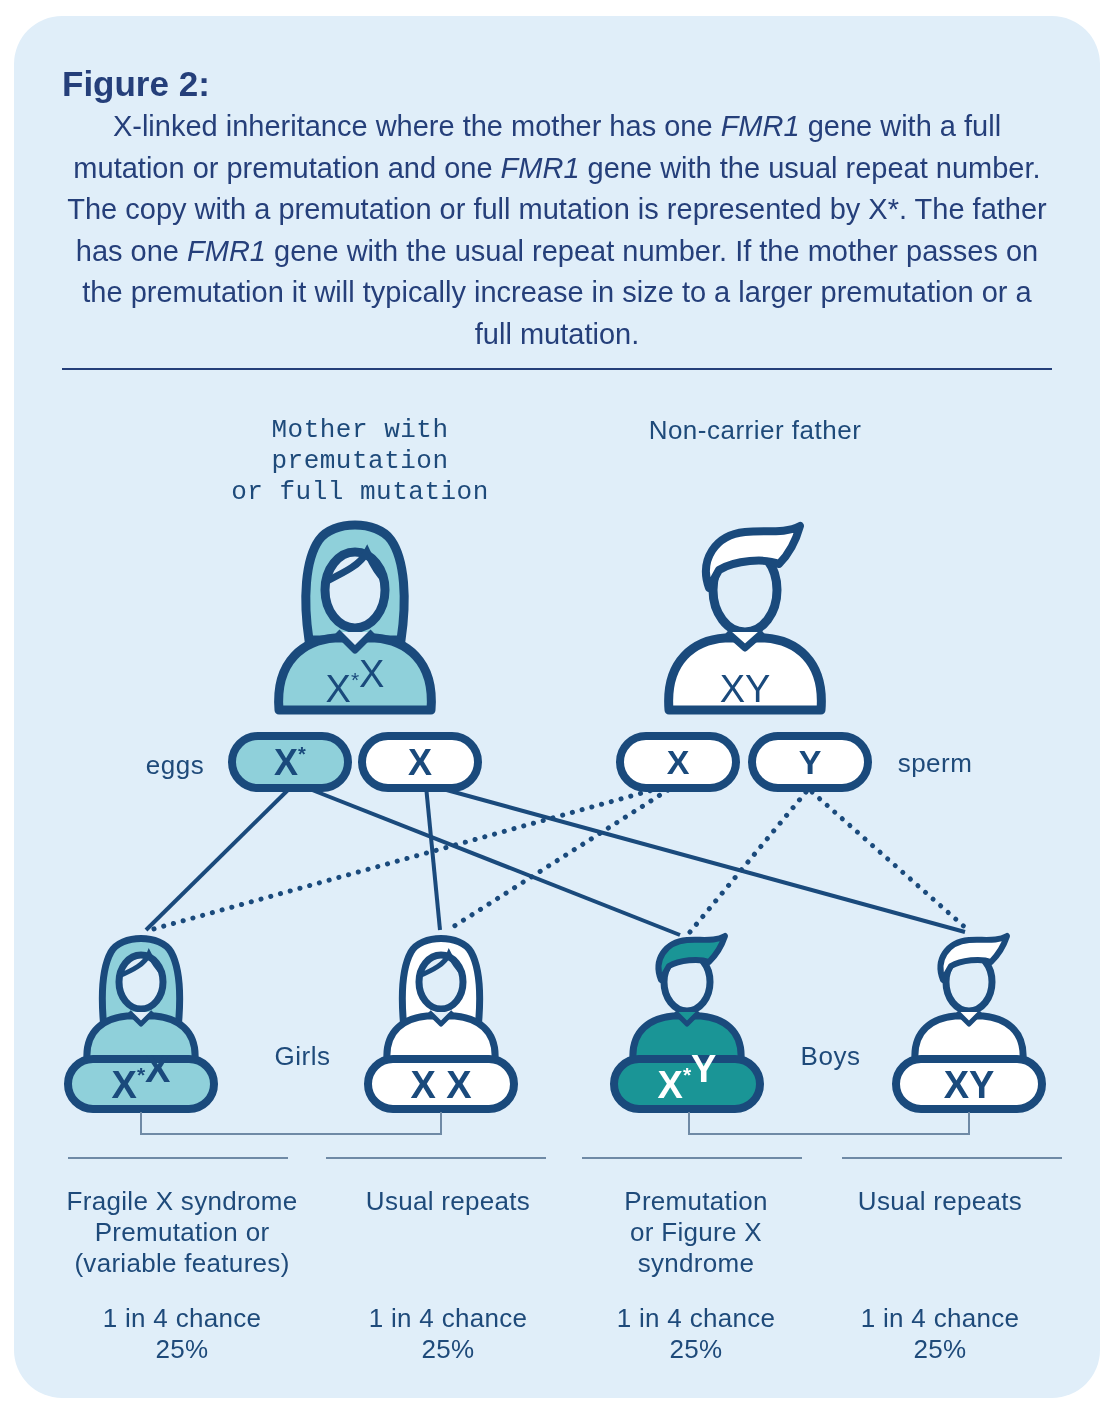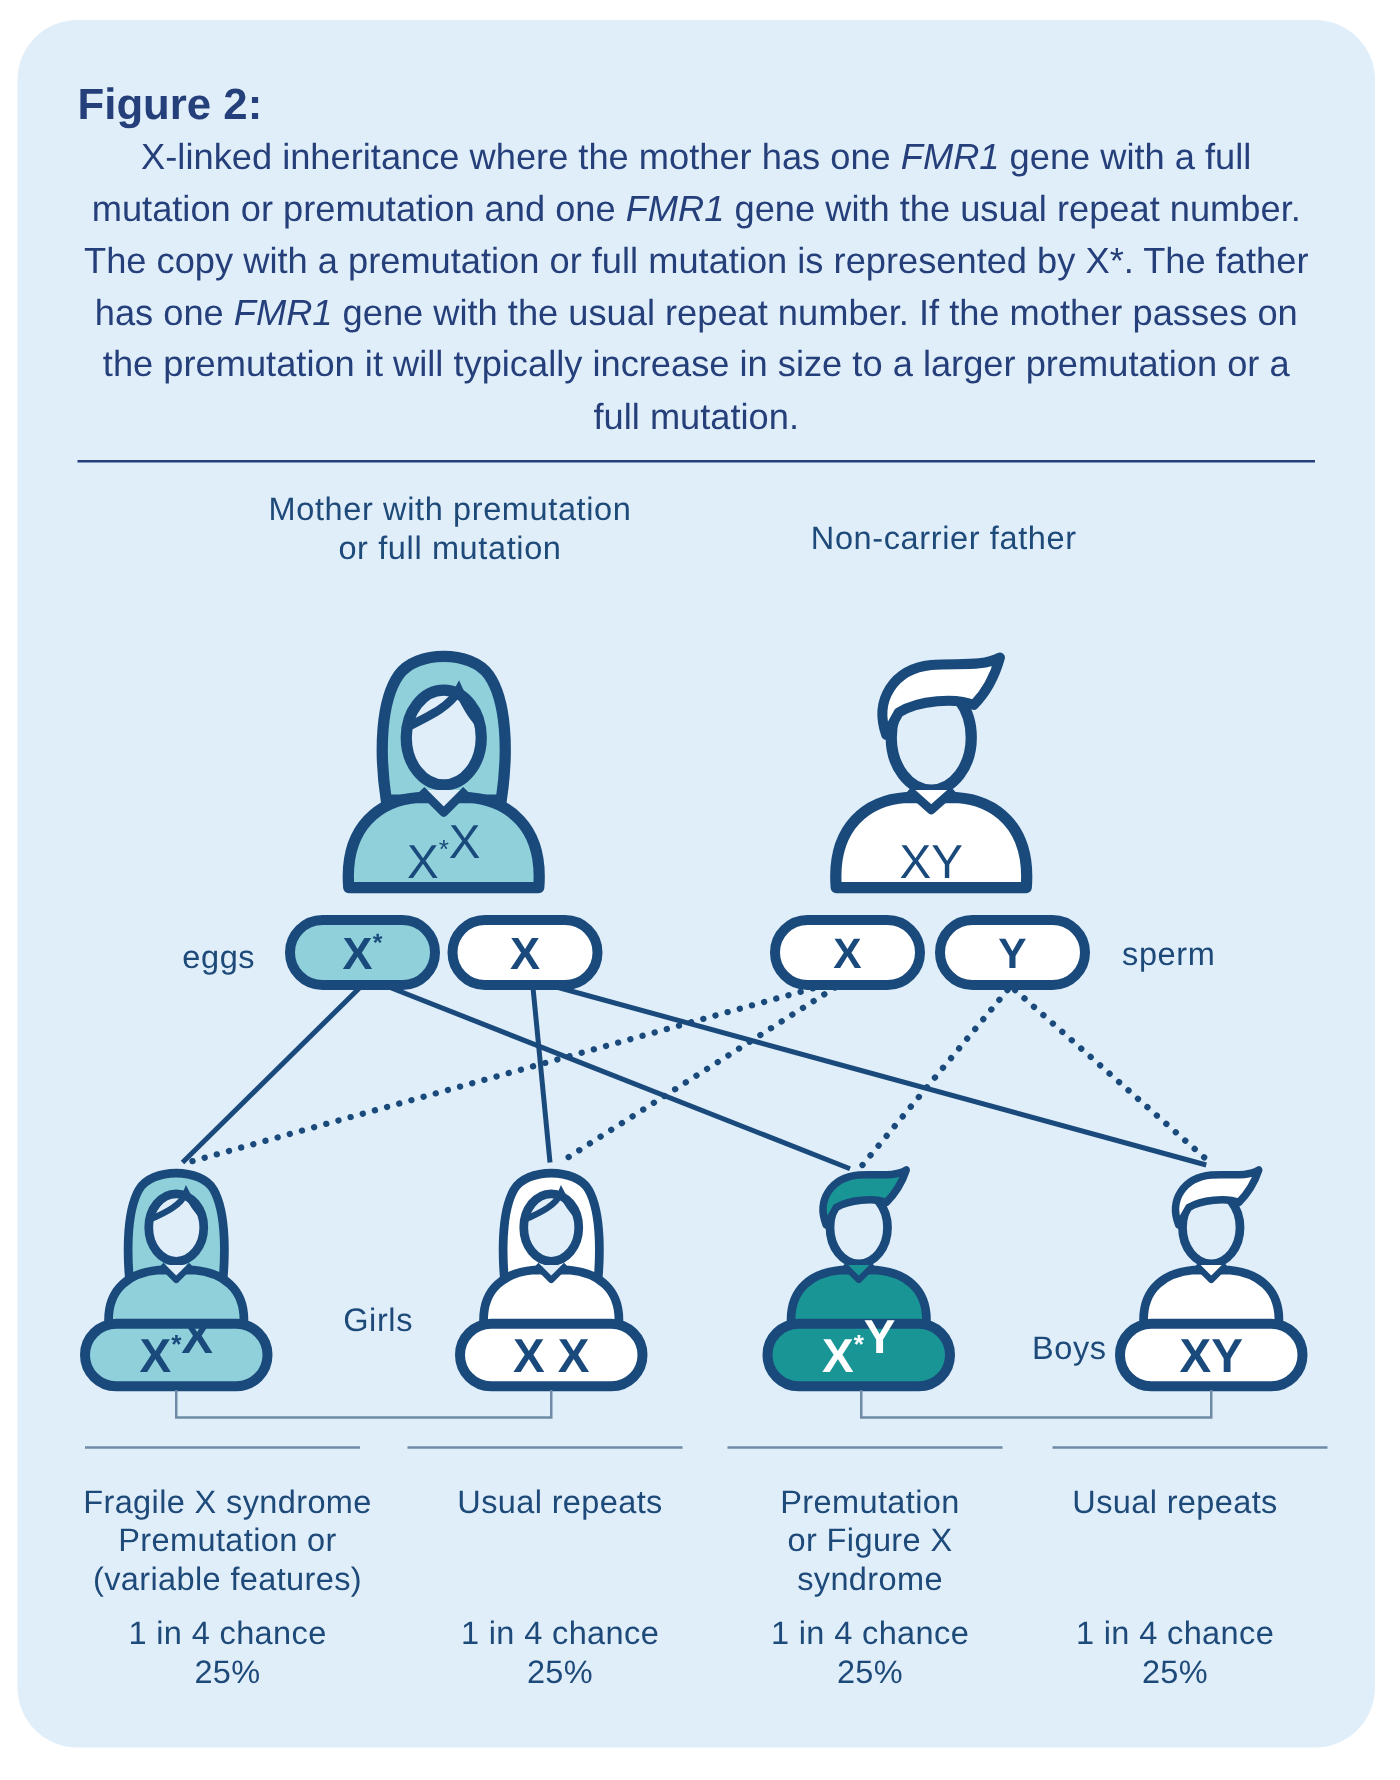--- a/index.html
+++ b/index.html
@@ -5,42 +5,42 @@
   html,body{margin:0;padding:0;background:#ffffff;}
   body{width:1120px;height:1424px;position:relative;overflow:hidden;font-family:"Liberation Sans",sans-serif;color:#1e3a6e;}
   .card{position:absolute;left:14px;top:16px;width:1086px;height:1382px;background:#e0eef9;border-radius:48px;}
   .title{position:absolute;left:62px;top:64px;font-size:35px;font-weight:bold;color:#253f7a;}
   .caption{position:absolute;left:62px;top:106px;width:990px;font-size:29px;line-height:41.5px;color:#253f7a;text-align:center;}
   .caption i{font-style:italic;}
   .rule{position:absolute;left:62px;top:368px;width:990px;height:2px;background:#253f7a;}
   .label{position:absolute;font-size:26px;color:#1e4a7a;text-align:center;line-height:31px;letter-spacing:0.5px;}
   svg.diag{position:absolute;left:0;top:0;}
   .outcome{position:absolute;top:1186px;width:260px;text-align:center;font-size:26px;line-height:31px;color:#1e4a7a;letter-spacing:0.3px;}
-  .outcome .chance{margin-top:12px;}
+  .outcome .chance{margin-top:24px;}
   .sep{position:absolute;top:1157px;height:2px;background:#6f8aa6;}
 </style>
 </head>
 <body>
 
 <div class="card"></div>
 
 <div class="title">Figure 2:</div>
 <div class="caption" id="caption"><span>X-linked inheritance where the mother has one </span><i>FMR1</i><span> gene with a full mutation or premutation and one </span><i>FMR1</i><span> gene with the usual repeat number. The copy with a premutation or full mutation is represented by X*. The father has one </span><i>FMR1</i><span> gene with the usual repeat number.  If the mother passes on the premutation it will typically increase in size to a larger premutation or a full mutation.</span></div>
 <div class="rule"></div>
 
-<div class="label" style="left:180px;top:392px;width:360px;">
+<div class="label" style="left:180px;top:415px;width:360px;font-family:Liberation Mono, monospace;">
   <div>Mother with premutation</div>
   <div>or full mutation</div>
 </div>
 <div class="label" style="left:600px;top:415px;width:310px;">Non-carrier father</div>
 
 <div class="label" style="left:130px;top:750px;width:90px;">eggs</div>
 <div class="label" style="left:885px;top:748px;width:100px;text-align:center;">sperm</div>
 <div class="label" style="left:260px;top:1041px;width:85px;">Girls</div>
-<div class="label" style="left:813px;top:1041px;width:85px;margin-top:22px;">Boys</div>
+<div class="label" style="left:788px;top:1041px;width:85px;">Boys</div>
 
 <svg class="diag" width="1120" height="1424" viewBox="0 0 1120 1424">
   <defs>
     <g id="female-shape">
 
       <path d="M-52,90 C-62,40 -58,-10 -48,-40 C-38,-85 38,-85 48,-40 C58,-10 62,40 52,90 Z"></path>
     </g>
   </defs>
 
   <g id="lines">

